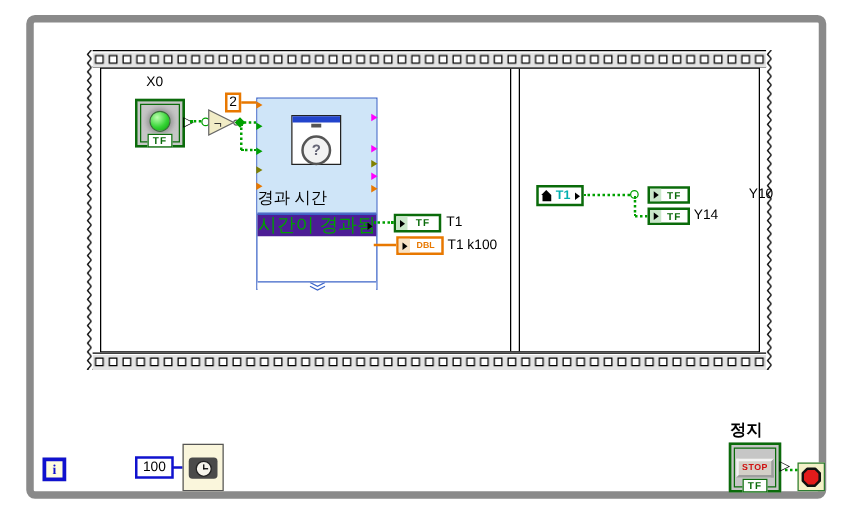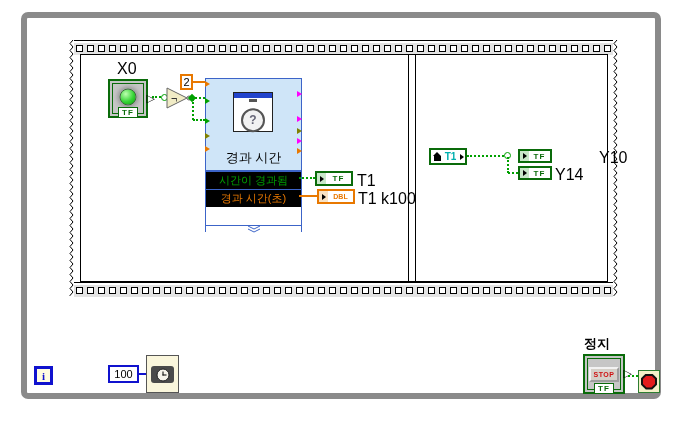--- a/index.html
+++ b/index.html
@@ -31,38 +31,38 @@
   .led{position:absolute;left:50%;top:45%;transform:translate(-50%,-50%);width:15px;height:15px;border-radius:50%;border:1px solid #3a6b3a;background:radial-gradient(circle at 35% 30%, #BDFFB0, #35D435 55%, #0B9A0B);box-shadow:0 0 4px 2px rgba(90,90,90,.45);}
   .ctrl-out-arrow{position:absolute;right:-9px;top:50%;transform:translateY(-58%);color:#000;font-size:11px;line-height:1;}
   .stop-face{position:absolute;left:50%;top:11px;transform:translateX(-50%);width:30px;height:15px;background:#D4D0C8;border:2px outset #F2F2F2;box-sizing:border-box;display:flex;align-items:center;justify-content:center;color:#D01010;font-size:7px;font-weight:bold;letter-spacing:.5px;}
   
   .vi{left:205px;top:78px;width:97px;height:154px;border:1px solid #3C64C8;background:#fff;box-sizing:border-box;}
   .vi-blue{position:absolute;left:0;top:0;width:100%;height:92px;background:#CFE5F8;border-bottom:1px solid #3C64C8;box-sizing:border-box;}
   .vi-icon{position:absolute;left:27px;top:13px;width:40px;height:40px;background:#fff;border:1px solid #222;box-sizing:border-box;}
   .vi-icon-bar{position:absolute;left:0;top:0;width:100%;height:5px;background:#2244CC;}
   .vi-crown{position:absolute;left:50%;top:6px;transform:translateX(-50%);width:8px;height:3px;background:#555;}
   .vi-face{position:absolute;left:50%;top:22px;transform:translate(-50%,-45%);width:24px;height:24px;margin-top:4px;border-radius:50%;border:2px solid #555;background:#F2F2F2;box-sizing:border-box;display:flex;align-items:center;justify-content:center;color:#667;font-weight:bold;font-size:12px;}
-  .vi-title{position:absolute;left:0;top:70px;width:100%;text-align:center;font-size:13px;color:#000;}
-  .vi-row{position:absolute;left:0;width:100%;height:18px;background:#000000;border-top:1px solid #3C64C8;box-sizing:border-box;display:flex;align-items:center;justify-content:center;font-size:11px;}
+  .vi-title{position:absolute;left:0;top:70px;width:100%;text-align:left;font-size:13px;color:#000;}
+  .vi-row{position:absolute;left:0;width:100%;height:18px;background:#4c1d95;border-top:1px solid #3C64C8;box-sizing:border-box;display:flex;align-items:center;justify-content:center;font-size:15px;}
   .vi-row .tri{position:absolute;right:3px;top:6px;color:#000;}
   .vi-chevron{position:absolute;left:0;top:146px;width:100%;height:8px;background:#fff;border-top:1px solid #3C64C8;box-sizing:border-box;display:flex;align-items:center;justify-content:center;}
   .green-t{color:#00A000;}
   .orange-t{color:#E87800;}
   .edge-arrow{position:absolute;}
   
   .typebox{display:flex;align-items:stretch;box-sizing:border-box;background:#fff;}
   .tfbox{border:2px solid #0A6B0A;}
   .dblbox{border:2px solid #E87800;}
   .seg{width:9px;display:flex;align-items:center;justify-content:center;}
   .tfbox .seg{background:#C9E7C9;color:#000;}
   .dblbox .seg{background:#F8E2C4;color:#000;}
   .typetext{flex:1;display:flex;align-items:center;justify-content:center;font-weight:bold;font-size:8px;letter-spacing:1px;}
   .tfbox .typetext{color:#0A6B0A;}
   .dblbox .typetext{color:#E87800;font-size:7px;letter-spacing:0;}
-  .node-label{font-size:16px;color:#000;white-space:nowrap;}
+  .node-label{font-size:11px;color:#000;white-space:nowrap;}
   
   .localvar{left:429px;top:148px;width:38px;height:17px;border:2px solid #0A6B0A;background:#fff;box-sizing:border-box;display:flex;align-items:center;gap:1px;padding:0 1px;}
   .house{position:relative;width:7px;height:5px;background:#000;margin-top:3px;margin-left:2px;}
   .house::before{content:"";position:absolute;top:-4px;left:-1px;border-left:4.5px solid transparent;border-right:4.5px solid transparent;border-bottom:4px solid #000;}
   .lv-text{color:#00AFAF;font-size:10px;font-weight:bold;flex:1;text-align:center;}
   
   .const-orange{left:180px;top:74px;width:13px;height:16px;border:2px solid #E87800;background:#fff;box-sizing:border-box;display:flex;align-items:center;justify-content:center;font-size:11px;color:#000;}
   .const-blue{left:108px;top:365px;width:31px;height:18px;border:2px solid #1012CE;background:#fff;box-sizing:border-box;display:flex;align-items:center;justify-content:center;font-size:11px;color:#000;}
   
   .wait-fn{left:146px;top:355px;width:33px;height:38px;background:#FAF6DC;border:1px solid #555;box-sizing:border-box;}
@@ -156,24 +156,20 @@
         <div class="vi-face">
             <span>?</span>
           </div>
       </div>
       <div class="vi-title">경과 시간</div>
     </div>
     <div class="vi-row" style="top:92px;">
       <span class="green-t">시간이 경과됨</span>
       <span class="tri sm"></span>
     </div>
-    <div class="vi-row" style="top:110px;">
-      <span class="orange-t">경과 시간(초)</span>
-      <span class="tri sm"></span>
-    </div>
     <div class="vi-chevron">
       <svg width="14" height="7">
           <polyline points="1,0 7,3 13,0" fill="none" stroke="#3C64C8"></polyline>
           <polyline points="1,3 7,6 13,3" fill="none" stroke="#3C64C8"></polyline>
         </svg>
     </div>
 
     <span class="tri edge-arrow" style="left:-1px;top:2px;color:#E87800;"></span>
     <span class="tri edge-arrow" style="left:-1px;top:19px;color:#00A000;"></span>
     <span class="tri edge-arrow" style="left:-1px;top:39px;color:#00A000;"></span>

